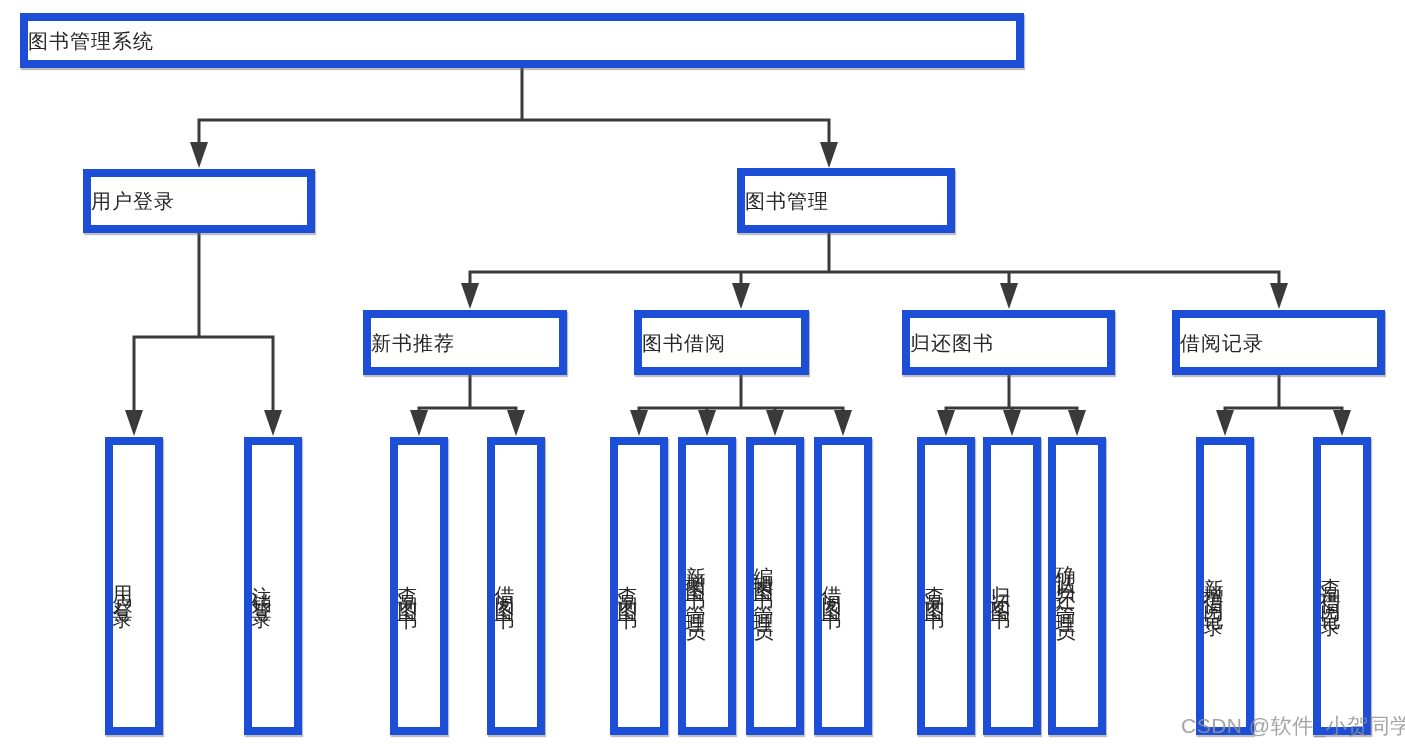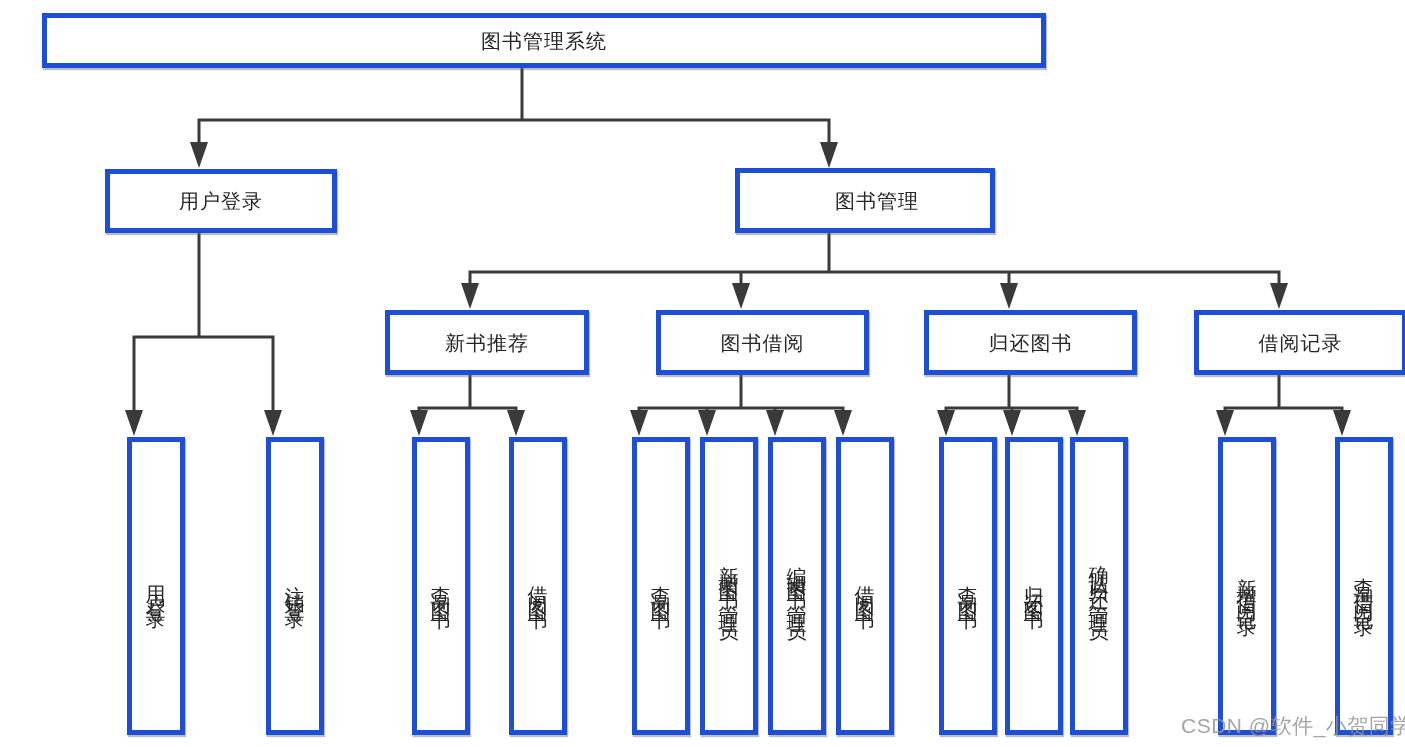--- a/index.html
+++ b/index.html
@@ -1,24 +1,23 @@
 <!DOCTYPE html>
 <html><head>
 <meta charset="utf-8">
 <style>
   html,body{margin:0;padding:0;background:#ffffff;}
   body{font-family:"Liberation Sans","DejaVu Sans",sans-serif;}
   .canvas{position:relative;width:1405px;height:747px;background:#ffffff;overflow:hidden;}
   svg.connectors{position:absolute;left:0;top:0;z-index:1;}
   .node{
     position:absolute;box-sizing:border-box;background:#ffffff;
-    border:5px solid #1d4ed8;display:flex;align-items:center;justify-content:center;
+    border:8px solid #1d4ed8;display:flex;align-items:center;
     z-index:2;color:#262626;font-size:20px;
     box-shadow:1px 2px 1px rgba(110,110,110,0.45);
-    margin-left:22px;
   }
   .node .label{line-height:1;letter-spacing:1px;white-space:nowrap;}
   .node.v .label{
     writing-mode:vertical-lr;text-orientation:mixed;
     letter-spacing:8px;line-height:1;white-space:normal;
   }
   .watermark{
     position:absolute;left:1181px;top:712px;z-index:3;
     font-size:21px;color:rgba(148,148,148,0.85);white-space:nowrap;letter-spacing:0.5px;
   }
@@ -45,28 +44,28 @@
              M1216 410 H1234 L1225 436 Z M1333 410 H1351 L1342 436 Z" fill="#3a3a3a"></path>
   </svg>
 
   <div class="node h" style="left:20px;top:13px;width:1004px;height:55px;">
     <span class="label">图书管理系统</span>
   </div>
 
   <div class="node h" style="left:83px;top:169px;width:232px;height:64px;">
     <span class="label">用户登录</span>
   </div>
-  <div class="node h" style="left:713px;top:168px;width:260px;height:65px;padding-left:24px;">
+  <div class="node h" style="left:737px;top:168px;width:218px;height:65px;">
     <span class="label">图书管理</span>
   </div>
 
   <div class="node h" style="left:363px;top:310px;width:204px;height:65px;">
     <span class="label">新书推荐</span>
   </div>
-  <div class="node h" style="left:634px;top:310px;width:213px;height:65px;">
+  <div class="node h" style="left:634px;top:310px;width:175px;height:65px;">
     <span class="label">图书借阅</span>
   </div>
   <div class="node h" style="left:902px;top:310px;width:213px;height:65px;">
     <span class="label">归还图书</span>
   </div>
   <div class="node h" style="left:1172px;top:310px;width:213px;height:65px;">
     <span class="label">借阅记录</span>
   </div>
 
   <div class="node v" style="left:105px;top:437px;width:58px;height:298px;">

